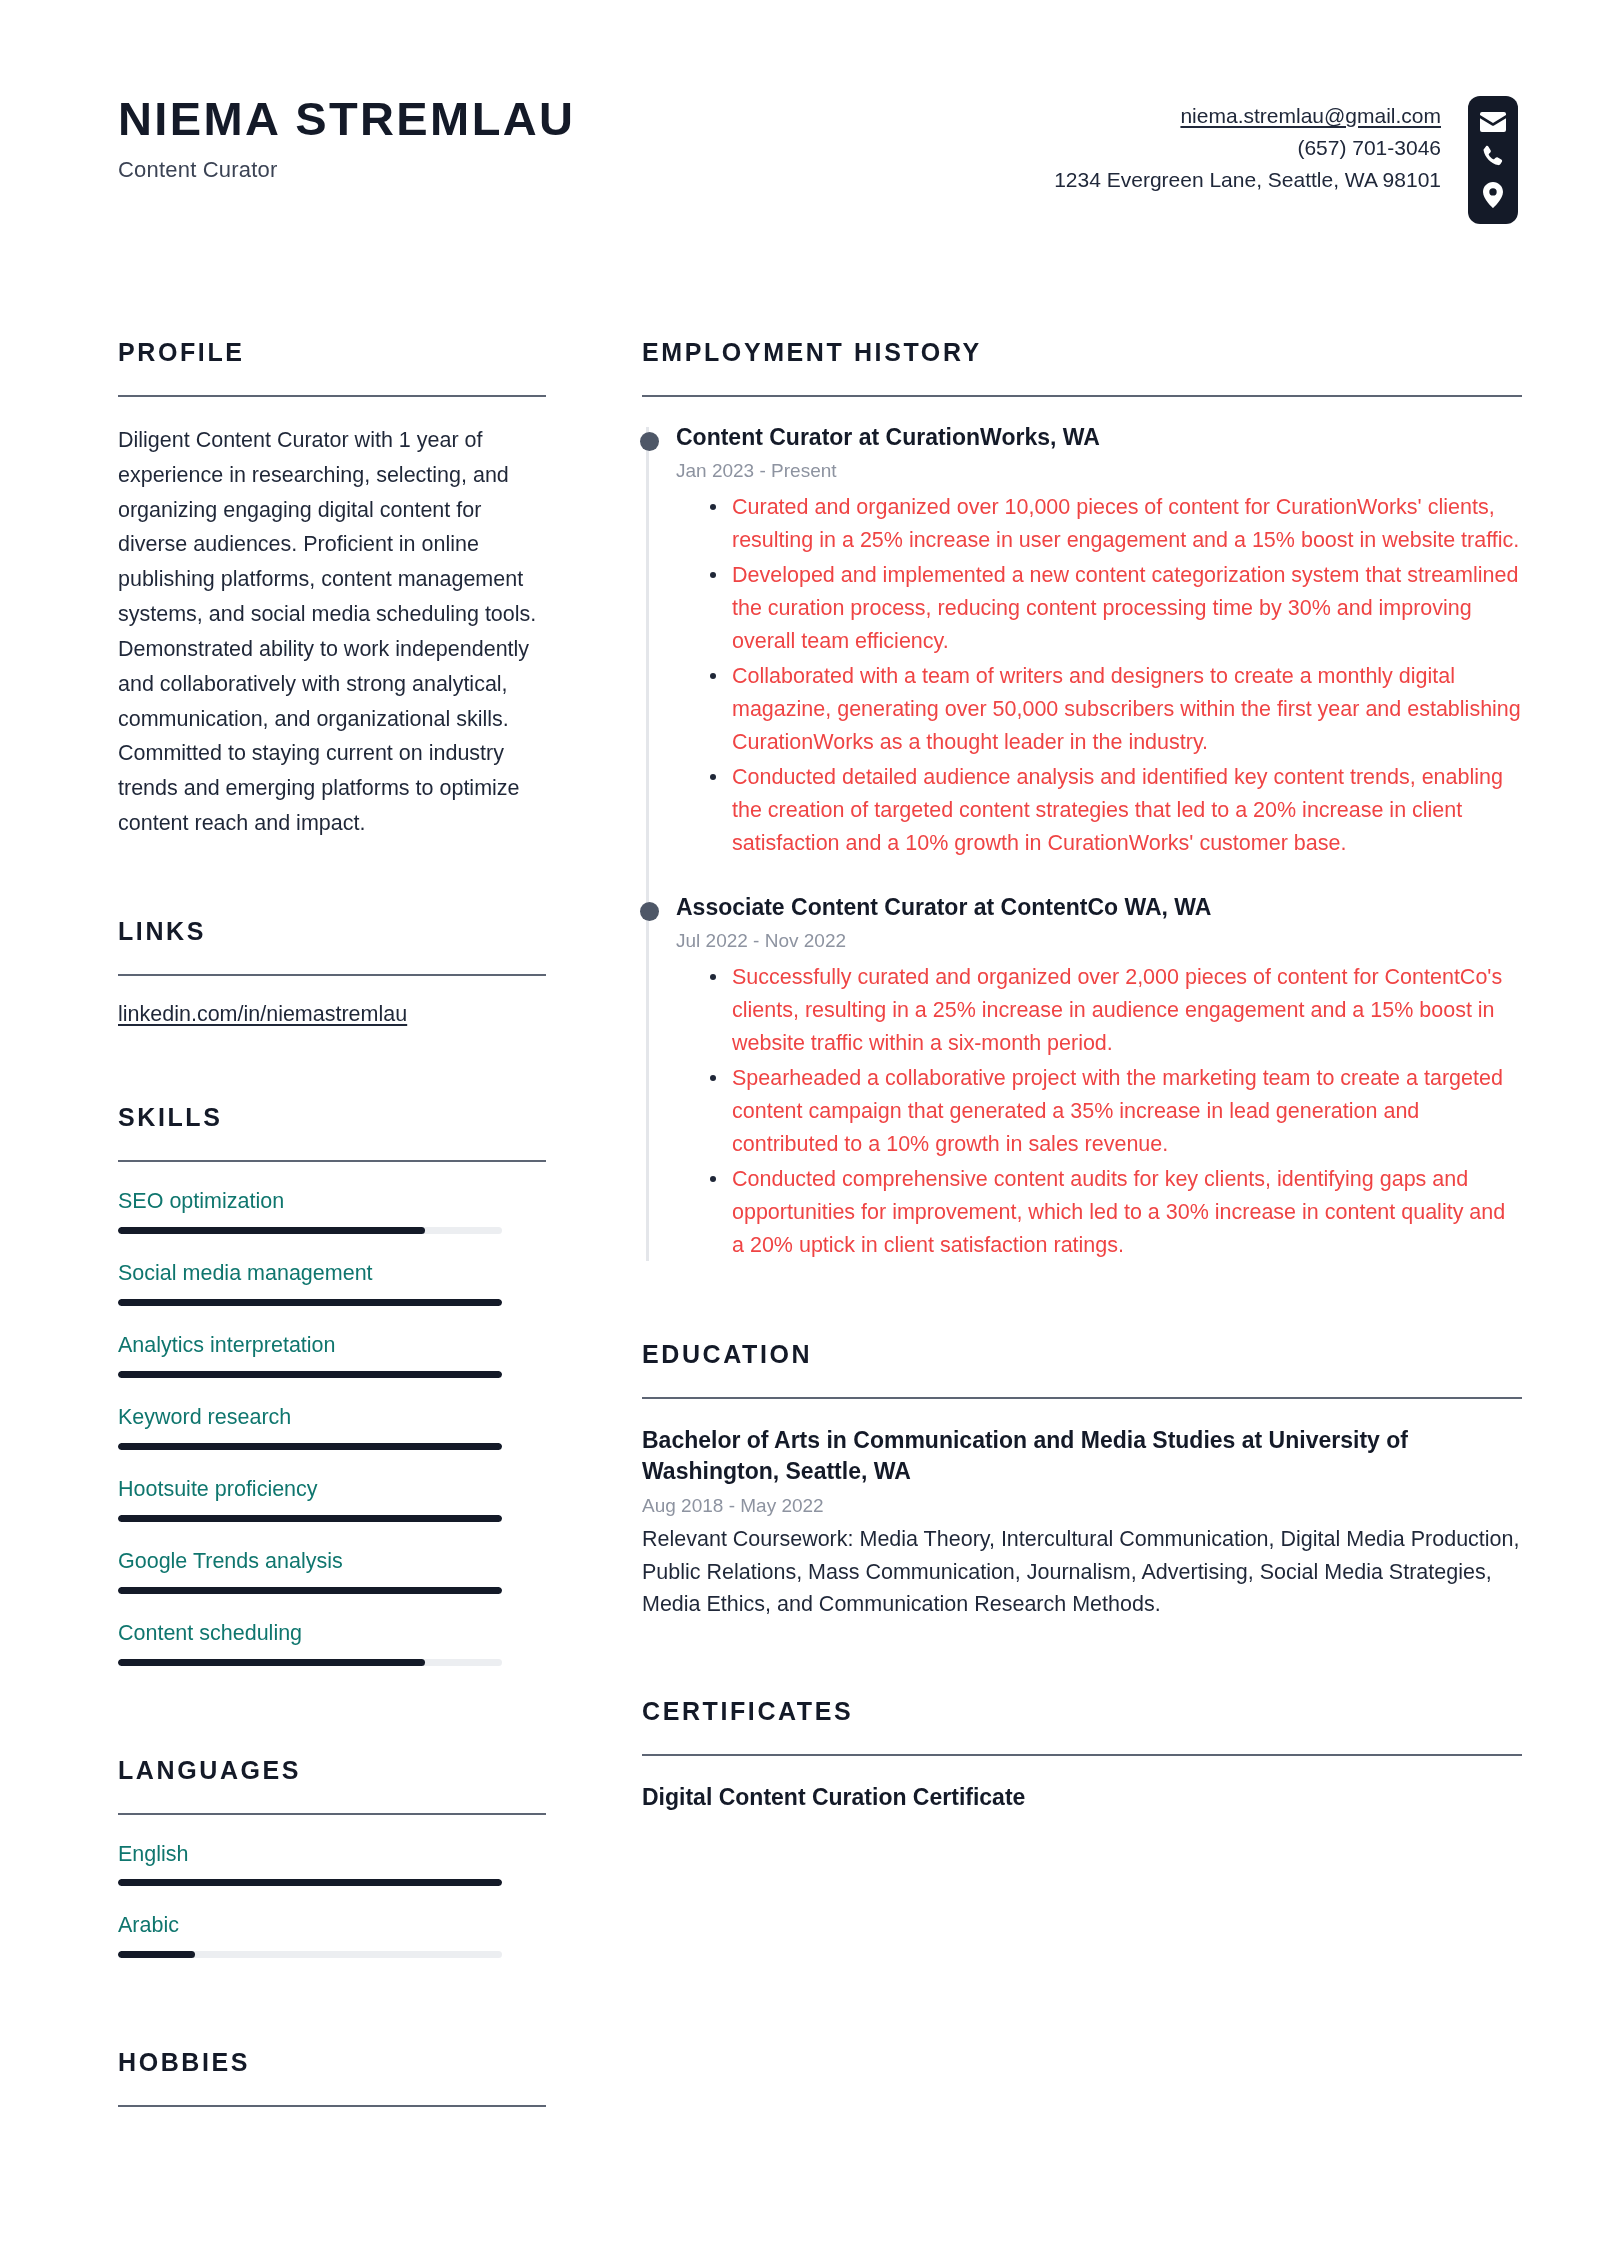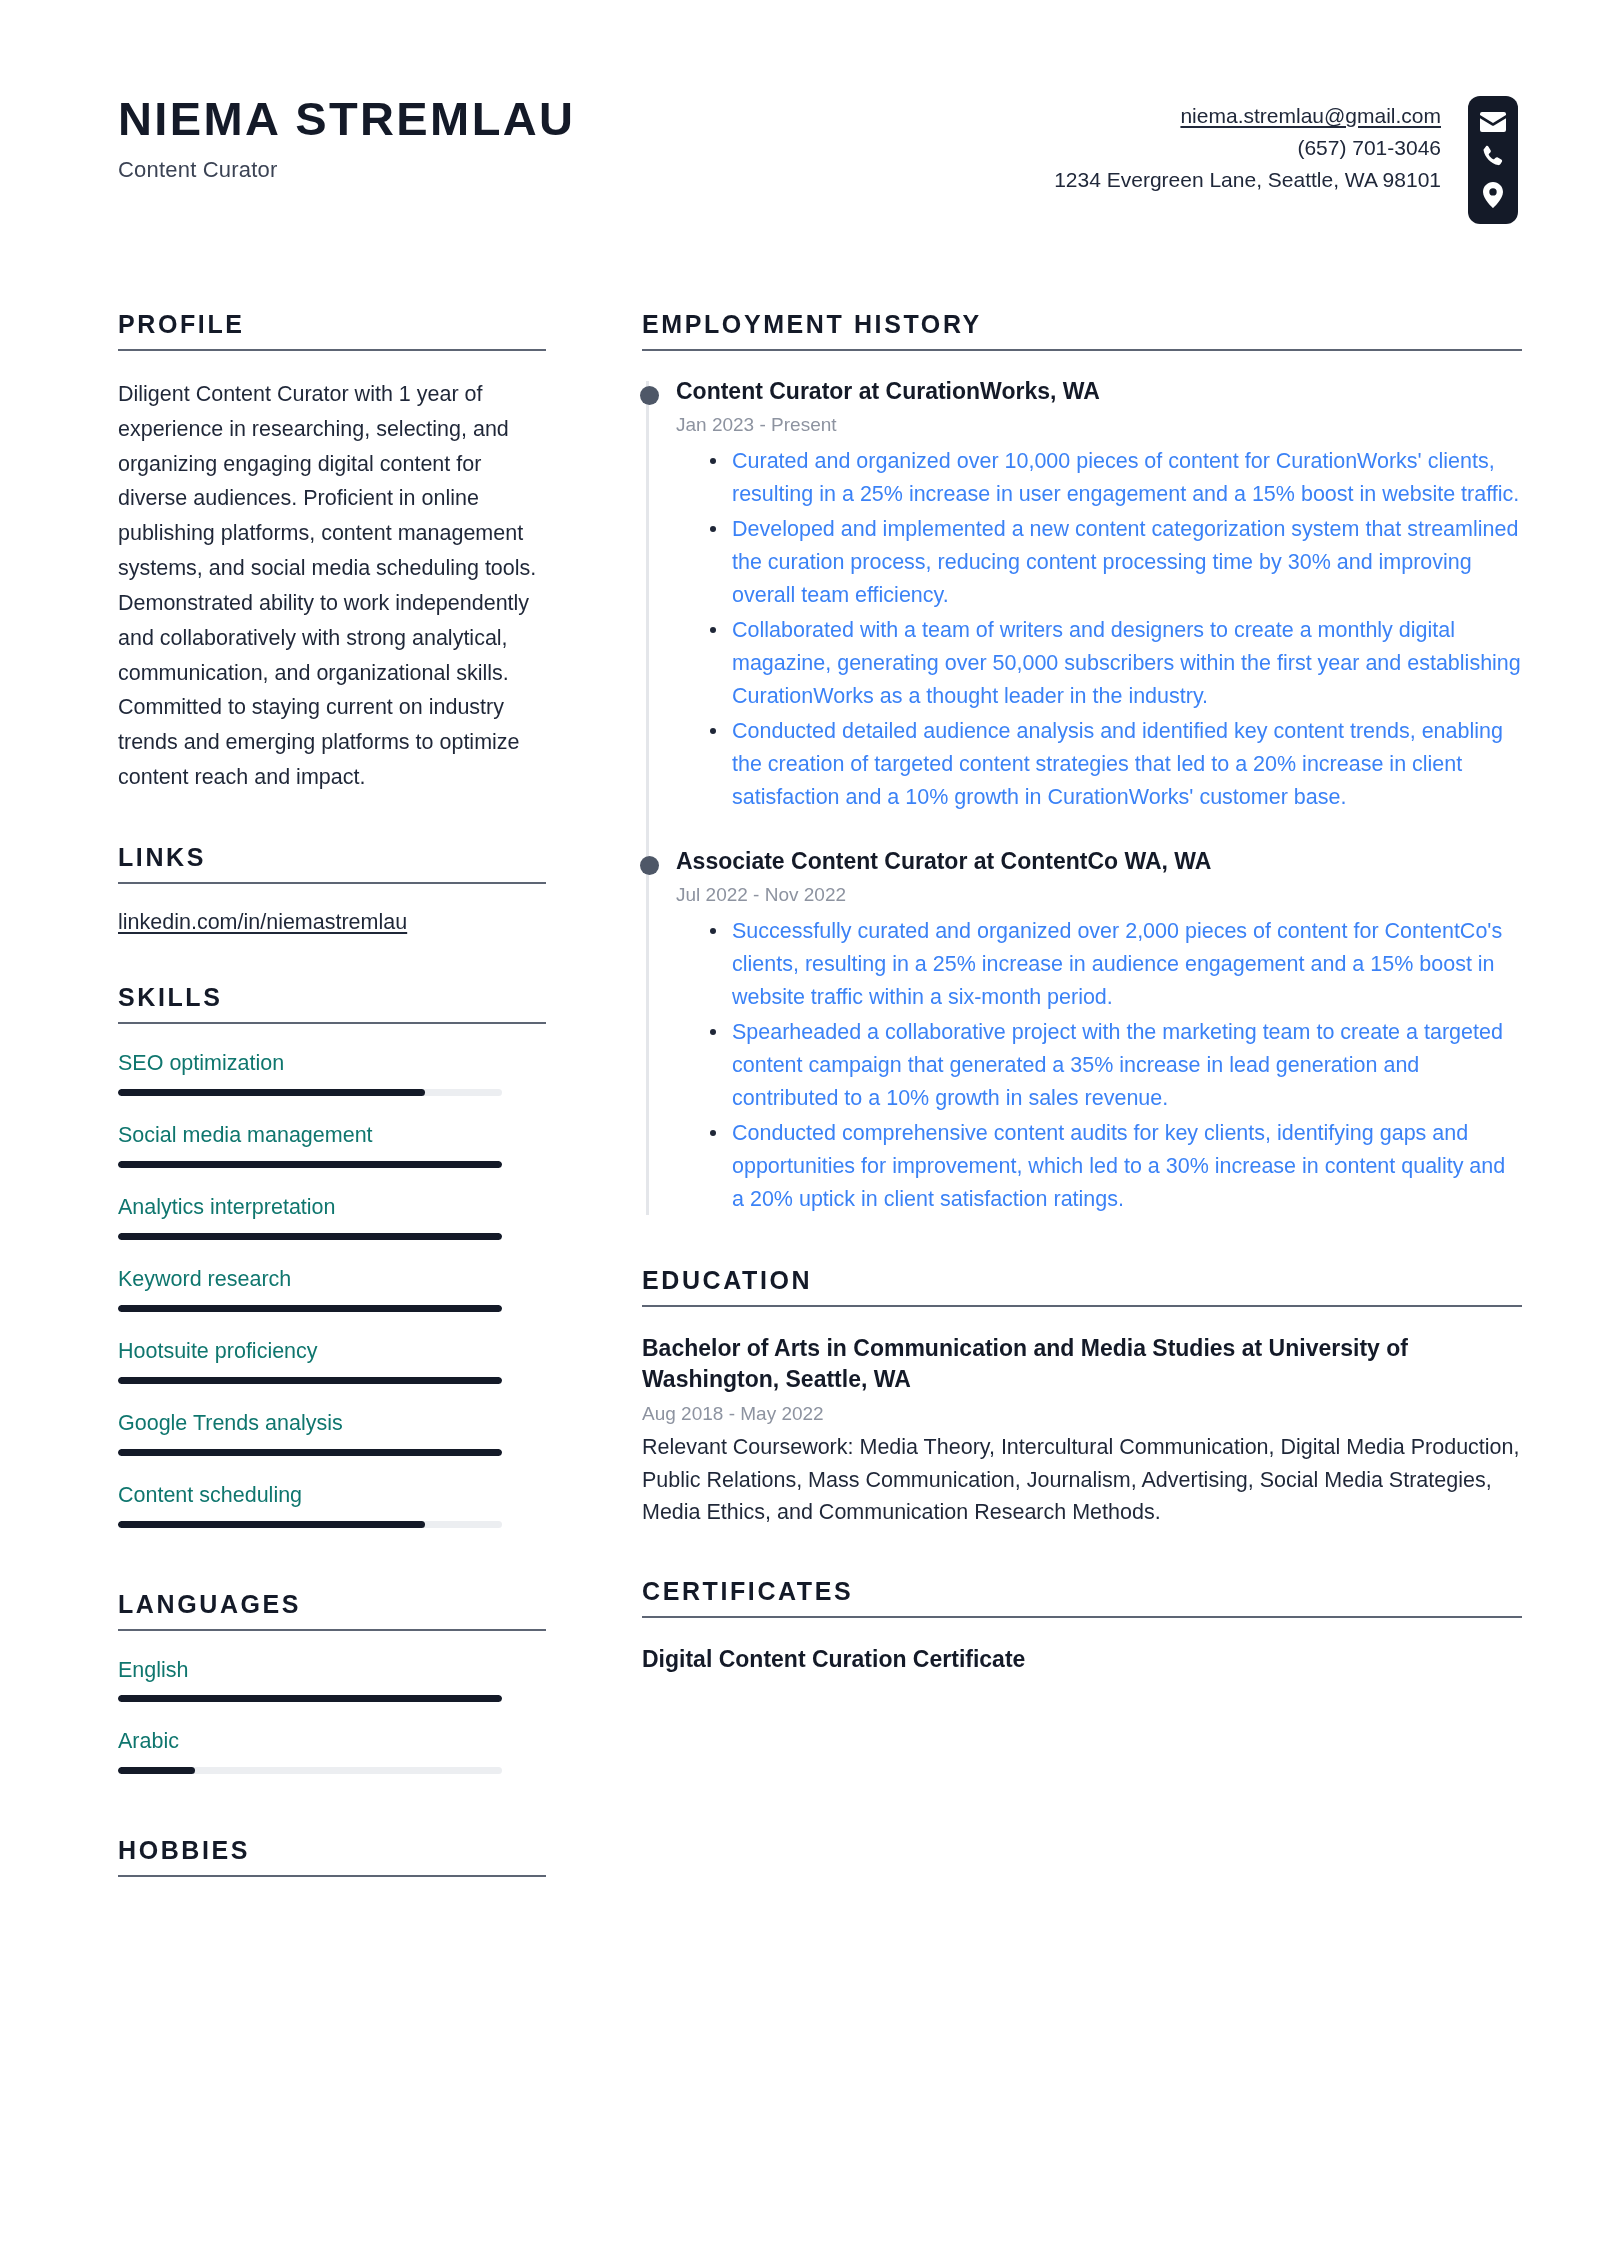--- a/index.html
+++ b/index.html
@@ -97,21 +97,22 @@
   .col-right { width: 880px; flex: none; }
 
   
   .section { margin-bottom: 0; }
 
   .section-title {
     font-size: 25px;
     font-weight: 700;
     letter-spacing: 2.6px;
     color: #141a28;
-    padding-bottom: 10px;
+    padding-bottom: 28px;
+    margin-top: 28px;
   }
 
   .section-rule {
     height: 2px;
     background: #5d6574;
     width: 100%;
     margin-bottom: 26px;
   }
 
   
@@ -202,21 +203,21 @@
     margin-top: 7px;
     margin-bottom: 9px;
   }
 
   .bullets { list-style: none; padding-left: 34px; }
 
   .bullets li {
     position: relative;
     font-size: 21.5px;
     line-height: 1.52;
-    color: #3b82f6;
+    color: #ef4444;
     margin-bottom: 3px;
     padding-left: 22px;
   }
 
   .bullets li::before {
     content: "";
     position: absolute;
     left: 0;
     top: 13px;
     width: 6px;

